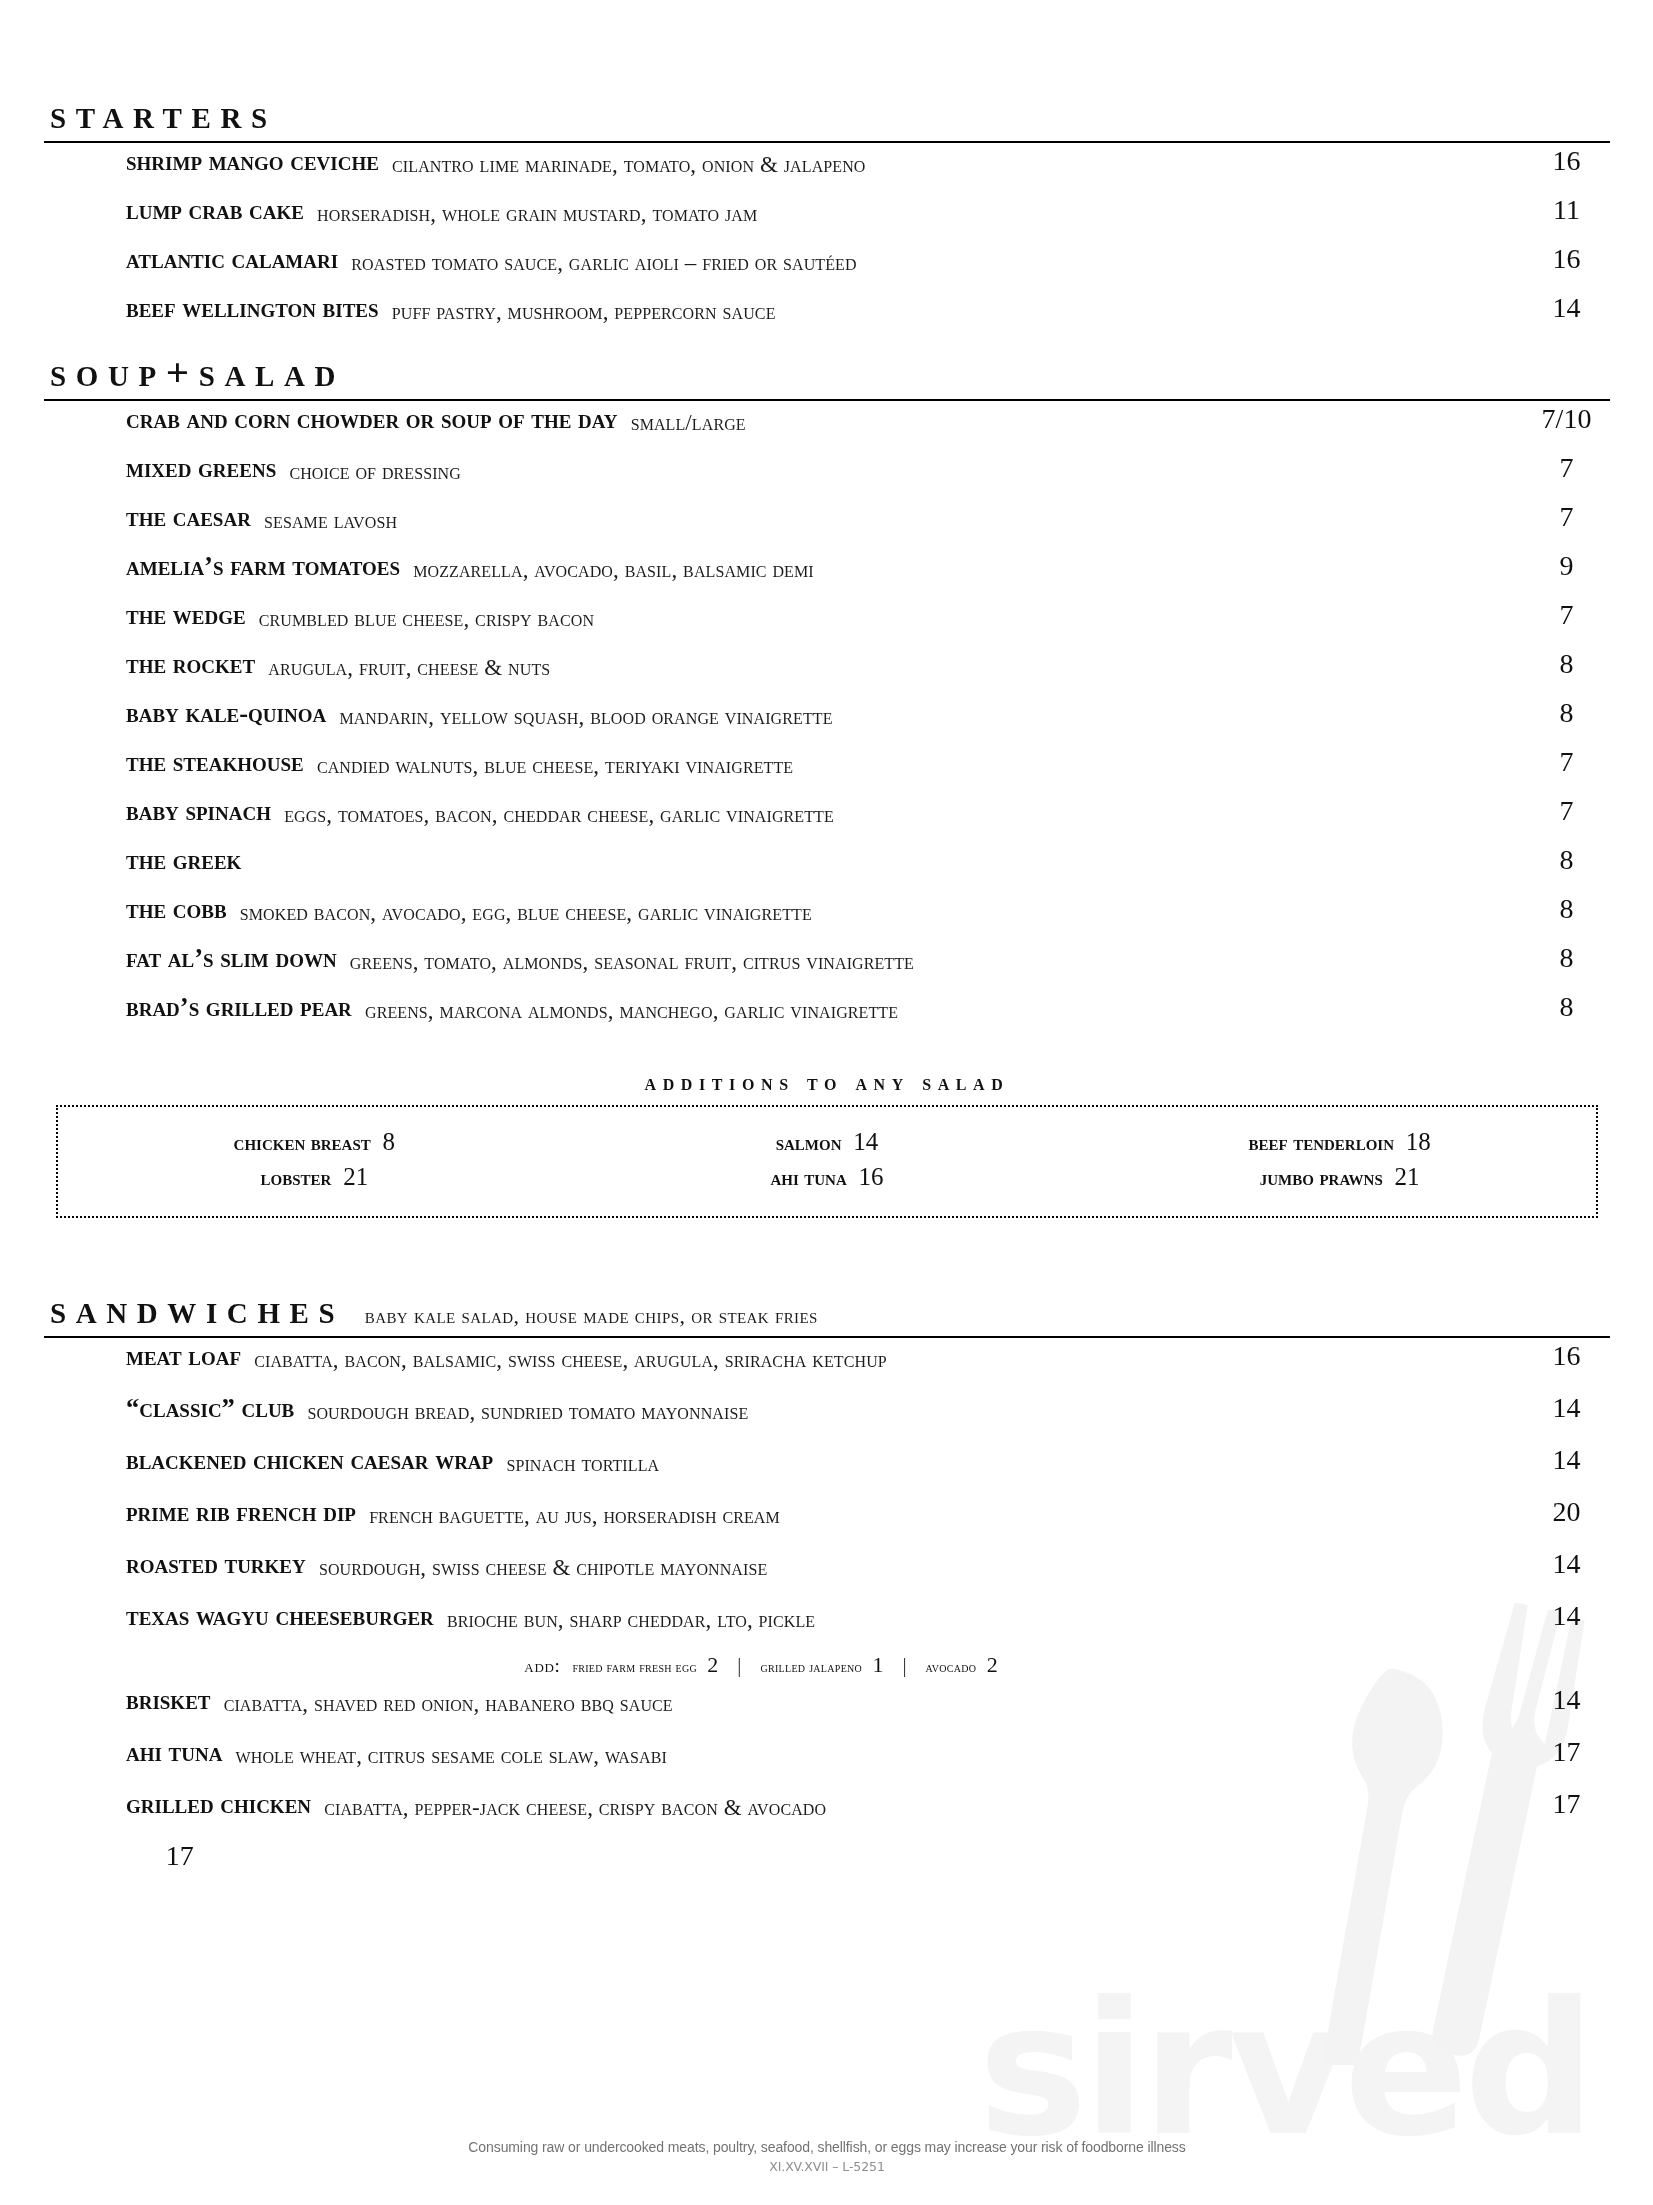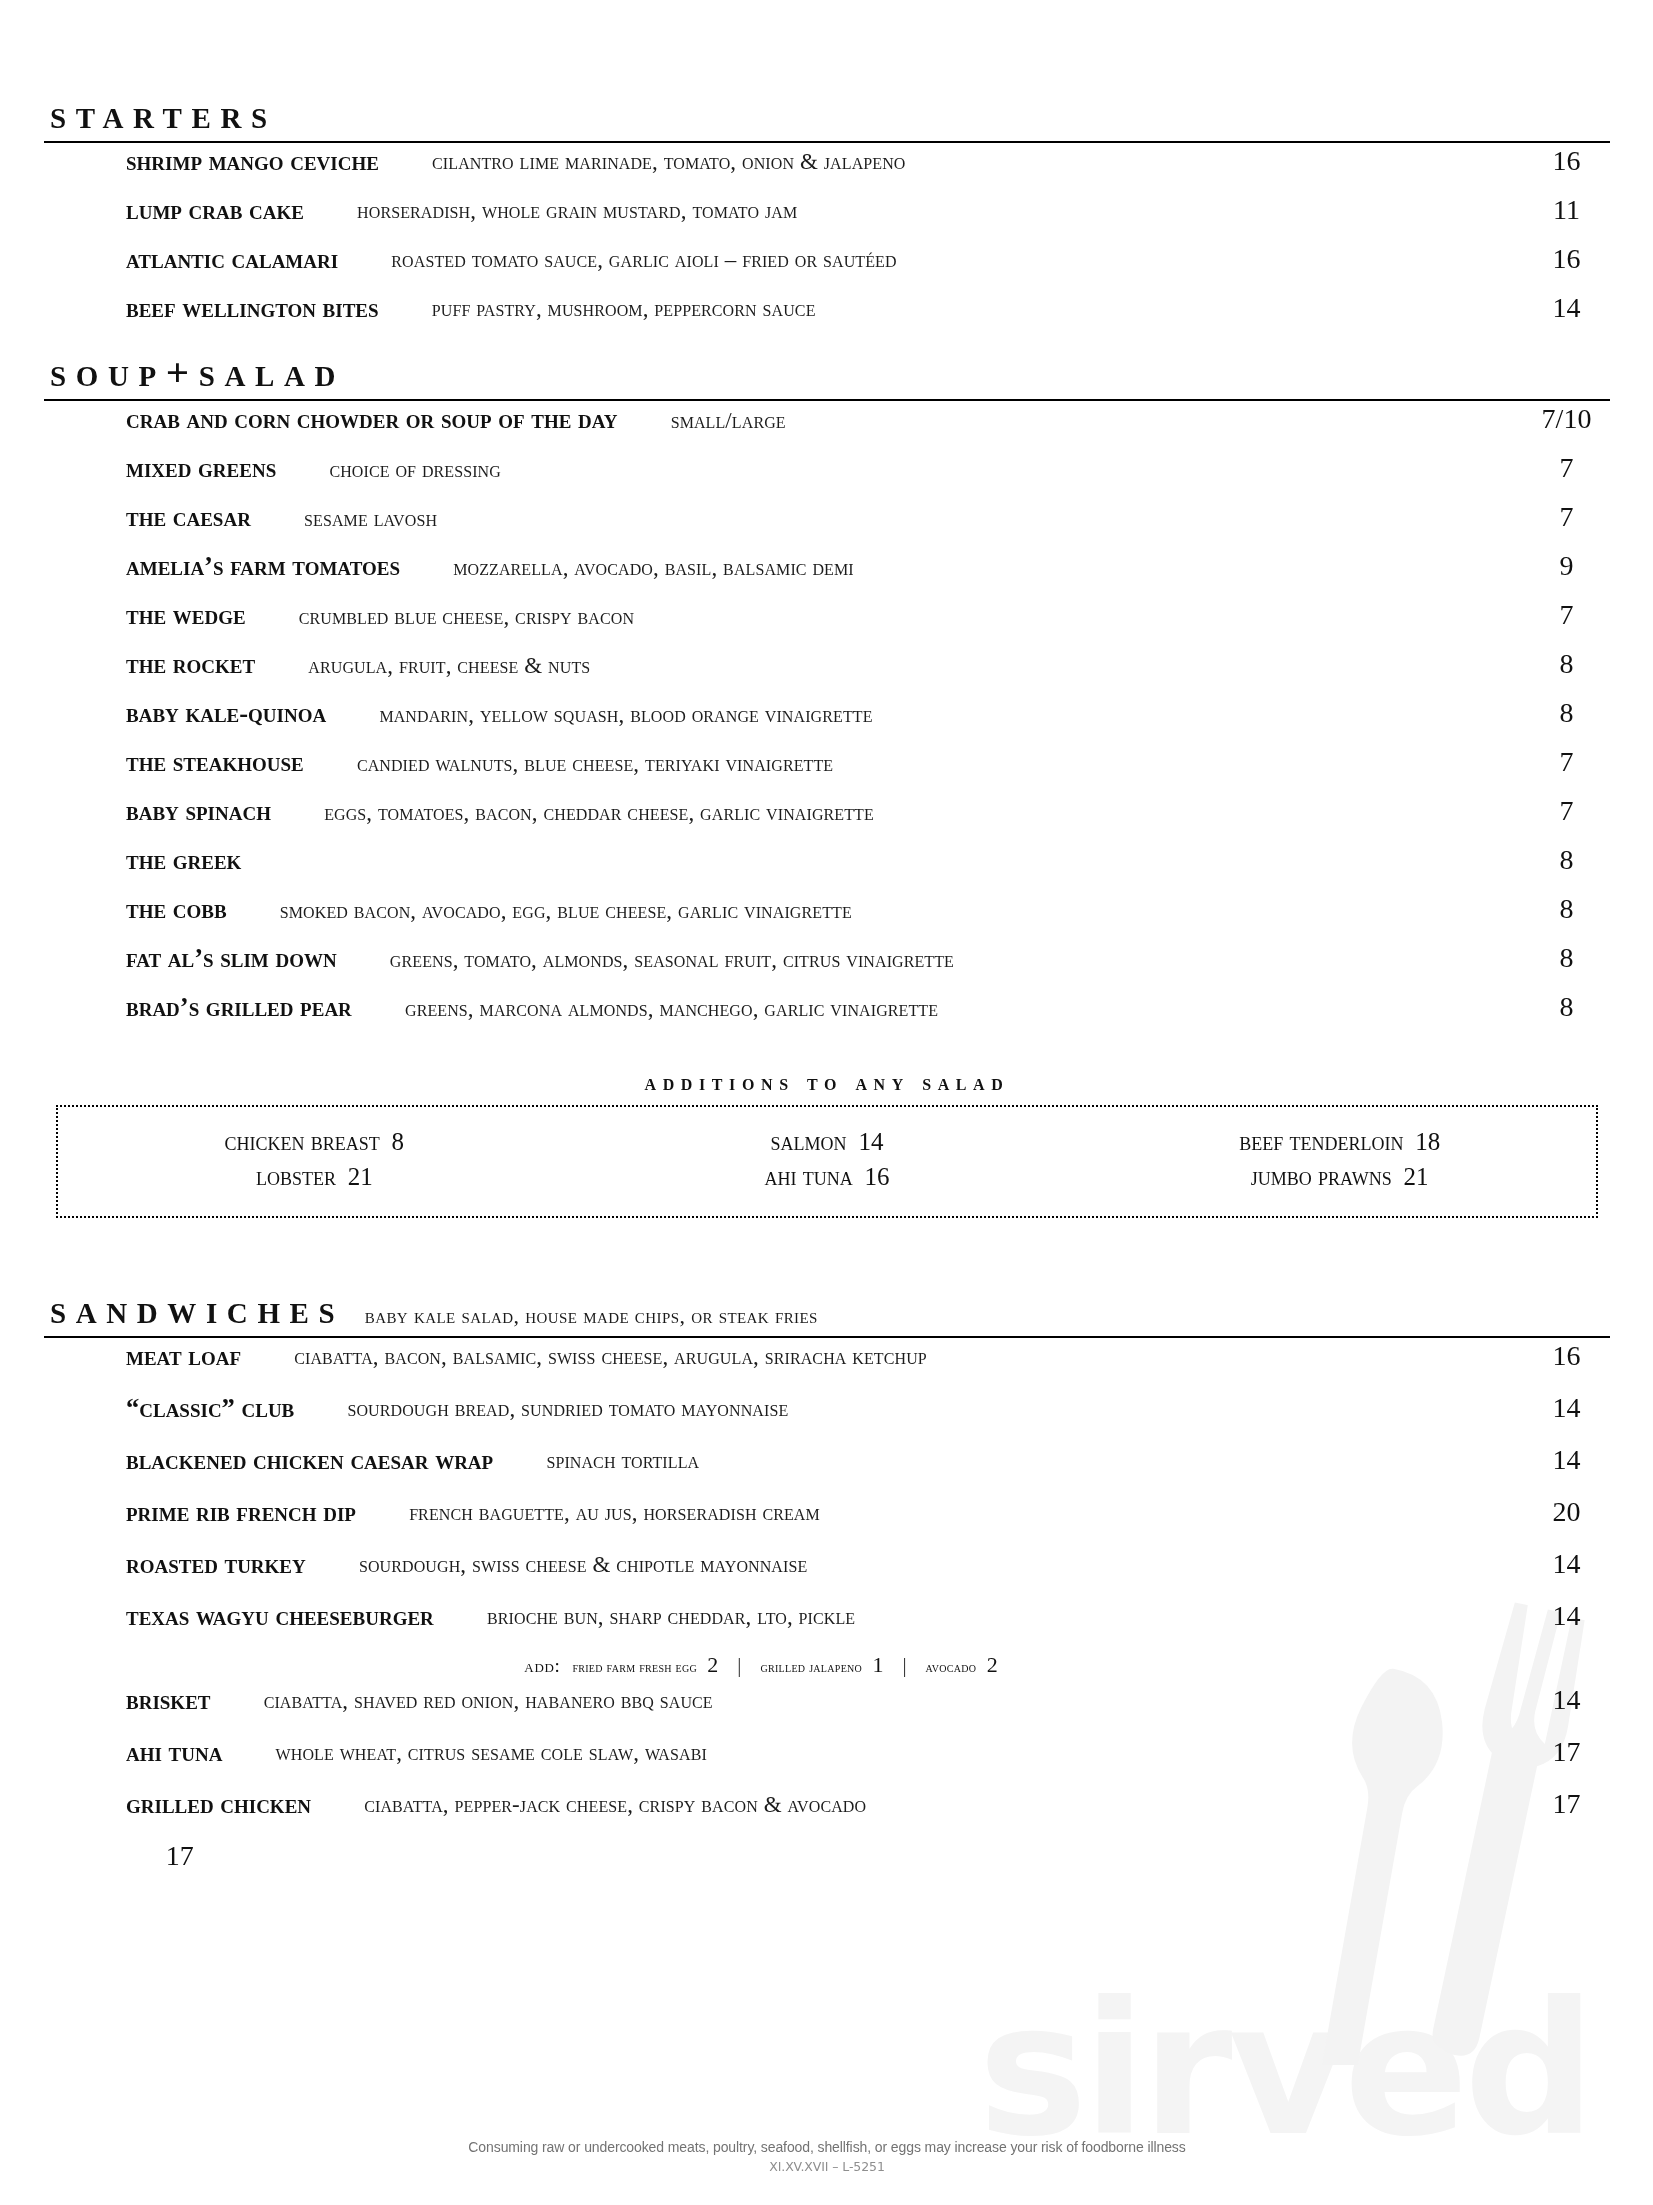--- a/index.html
+++ b/index.html
@@ -90,24 +90,23 @@
   .items { padding: 0 44px 0 44px; }
   .row {
     display: flex;
     align-items: baseline;
     padding: 0 0 0 82px;
     min-height: 38px;
   }
   .row-left {
     flex: 1 1 auto;
     display: flex;
-    align-items: center;
+    align-items: flex-end;
     white-space: nowrap;
     overflow: hidden;
-    gap: 40px;
   }
   .item-name {
     font-size: 26.5px;
     font-weight: 700;
     font-variant: small-caps;
     text-transform: lowercase;
     letter-spacing: 0px;
     line-height: 1.28;
   }
   .item-desc {
@@ -155,22 +154,22 @@
     grid-template-columns: 1fr 1fr 1fr;
     row-gap: 7.4px;
   }
   .add-cell {
     display: flex;
     align-items: baseline;
     justify-content: center;
     white-space: nowrap;
   }
   .add-name {
-    font-size: 25px;
-    font-weight: 400;
+    font-size: 22px;
+    font-weight: 700;
     font-variant: small-caps;
     text-transform: lowercase;
   }
   .add-price {
     font-size: 25px;
     font-weight: 400;
     margin-left: 11.8px;
   }
 
   

